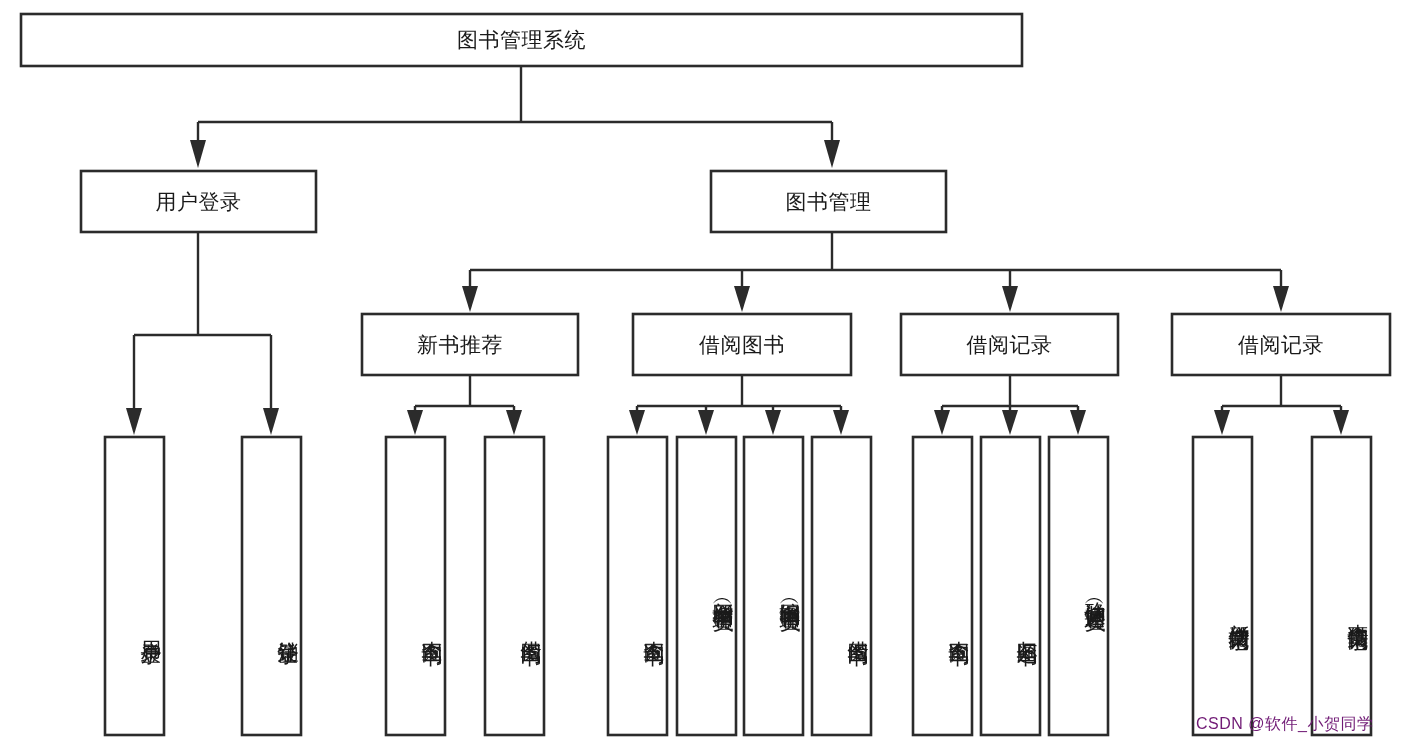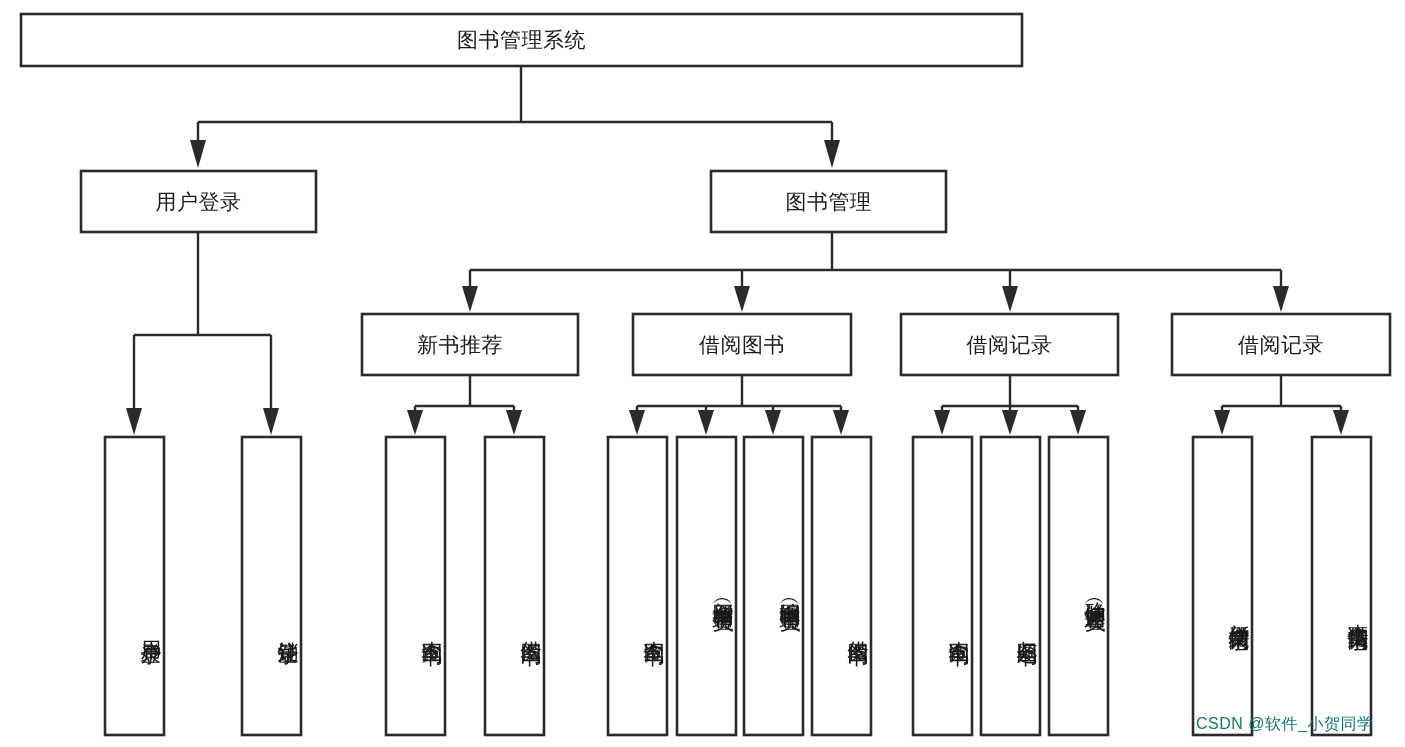--- a/index.html
+++ b/index.html
@@ -61,21 +61,21 @@
     text-orientation: upright;
     font-size: 21px;
     line-height: 1.25;
     letter-spacing: 1.5px;
     padding-top: 6px;
     align-items: flex-start;
   }
   .watermark {
     position: absolute;
     font-size: 16px;
-    color: #0f766e;
+    color: #701a75;
     white-space: nowrap;
     letter-spacing: 0.5px;
     pointer-events: none;
   }
 </style>
 </head>
 <body>
 
 <div id="diagram-root">
 

